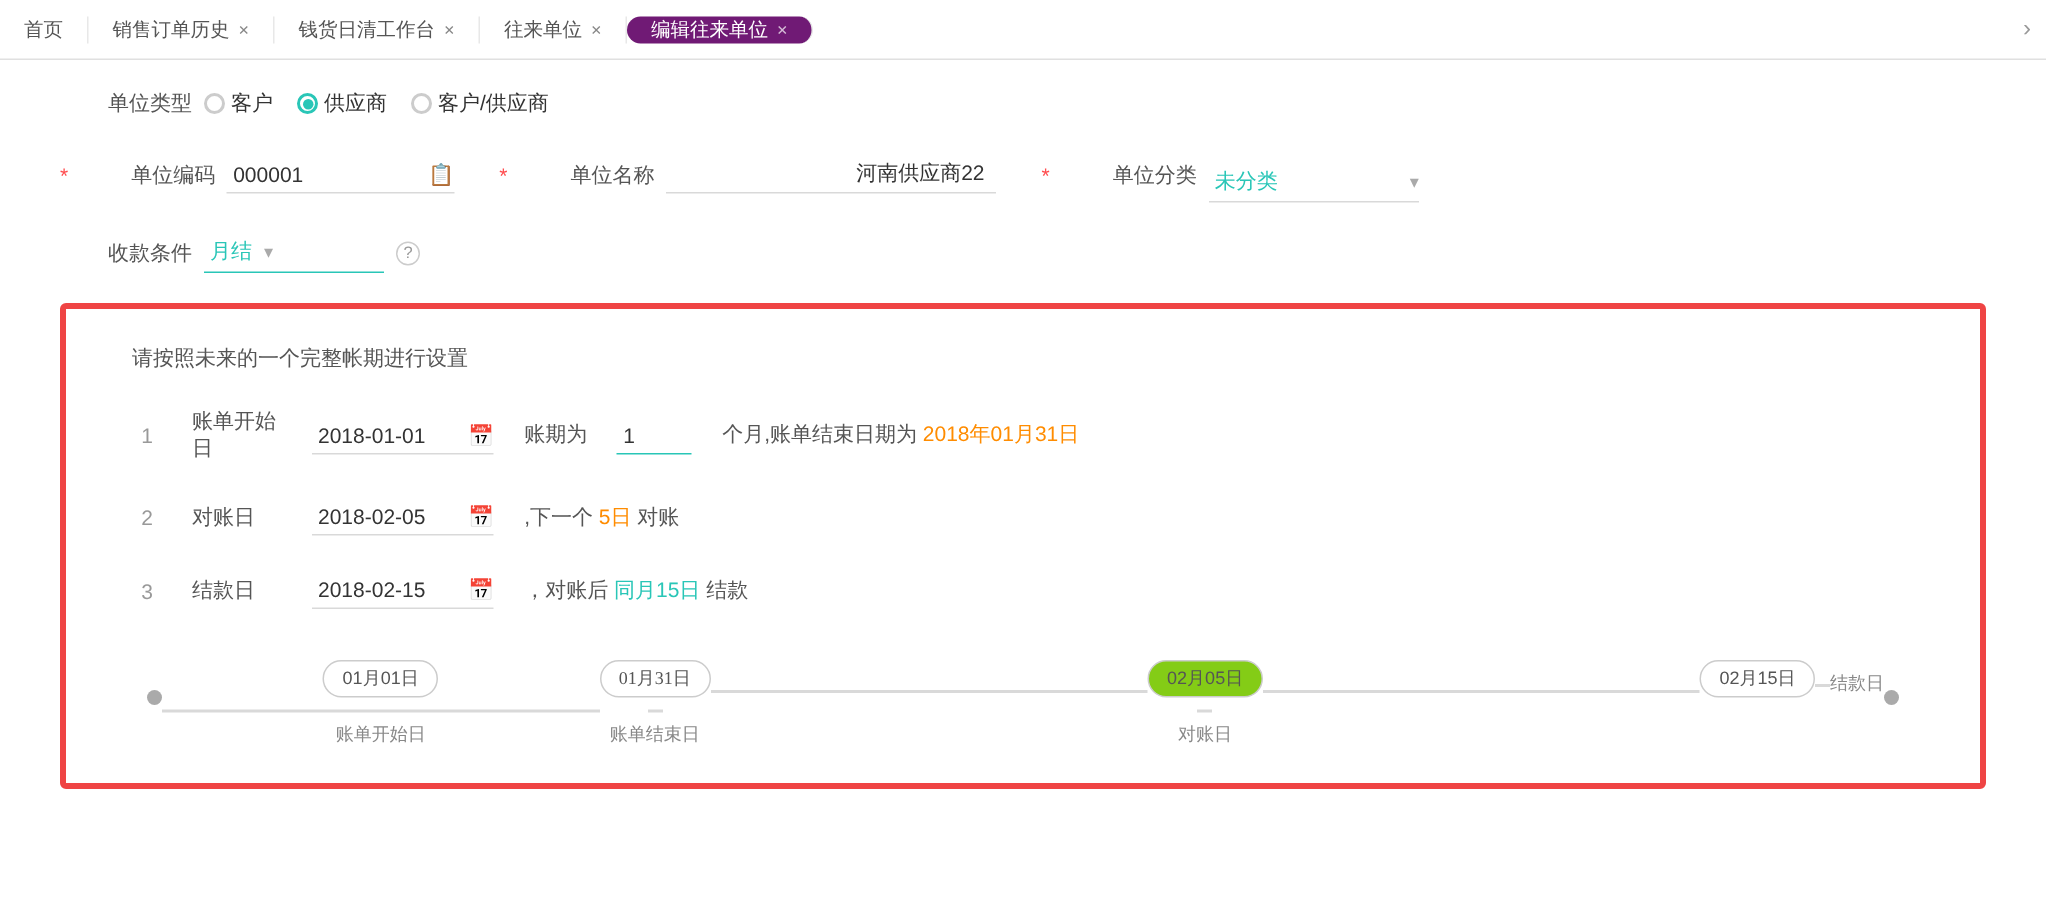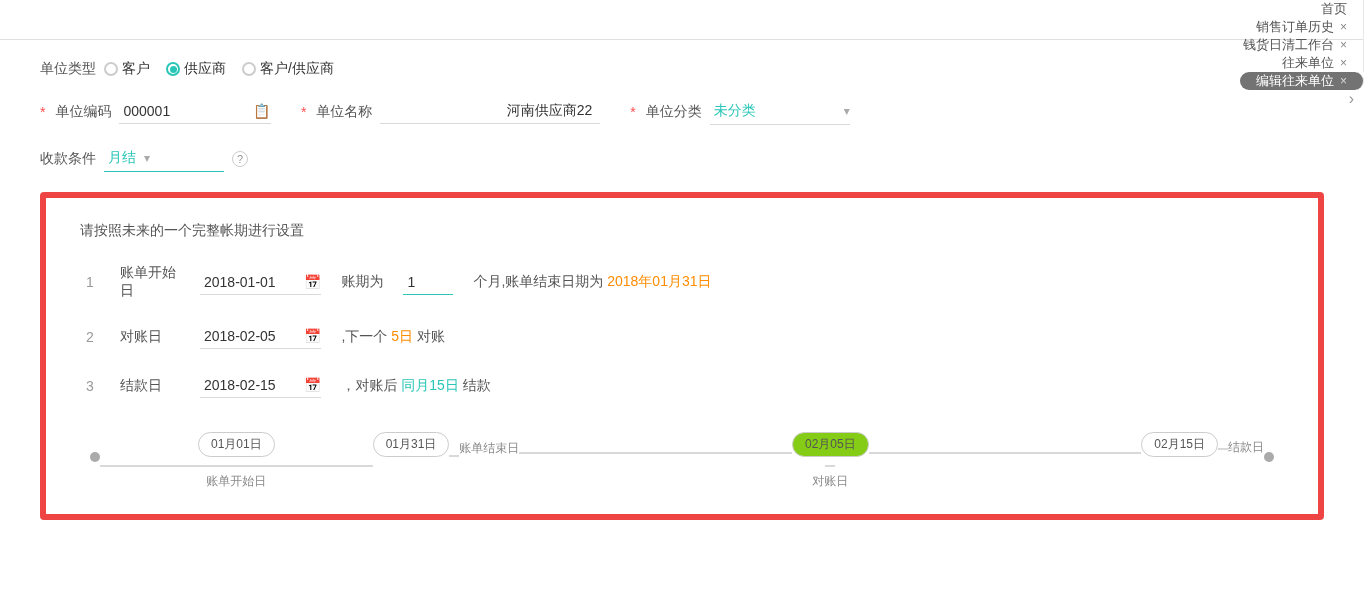--- a/index.html
+++ b/index.html
@@ -1,39 +1,38 @@
 <!DOCTYPE html>
 <html><head>
   <meta charset="utf-8">
   <style>
     * { box-sizing: border-box; margin: 0; padding: 0; }
     body { font-family: 'Microsoft YaHei', Arial, sans-serif; font-size: 14px; background: #f5f5f5; color: #333; }
 
     
     .tab-bar {
       display: flex;
-      align-items: flex-end;
+      align-items: center;
       background: #fff;
       border-bottom: 1px solid #e0e0e0;
       height: 40px;
-      flex-direction: column;
     }
     .tab {
       display: flex;
       align-items: center;
       padding: 0 16px;
       cursor: pointer;
       font-size: 13px;
       color: #555;
       border-right: 1px solid #e8e8e8;
       white-space: nowrap;
       gap: 6px;
     }
     .tab.active {
-      background: #737373;
+      background: #701a75;
       color: #fff;
       border-radius: 13px;
     }
     .tab .close-btn {
       font-size: 12px;
       opacity: 0.7;
       cursor: pointer;
     }
     .tab.active .close-btn { color: #fff; }
     .tab-expand {
@@ -61,20 +60,21 @@
       gap: 30px;
     }
     .form-group {
       display: flex;
       align-items: center;
       gap: 8px;
     }
     .form-label {
       color: #555;
       white-space: nowrap;
+      margin-left: 32px;
     }
     .required-star {
       color: #ff4d4f;
       margin-right: 2px;
     }
     .radio-group {
       display: flex;
       align-items: center;
       gap: 16px;
     }
@@ -138,20 +138,21 @@
       cursor: pointer;
     }
 
     
     .select-wrapper {
       display: flex;
       align-items: center;
       border-bottom: 1px solid #d9d9d9;
       gap: 20px;
       min-width: 140px;
+      margin-top: 10px;
     }
     .select-value {
       flex: 1;
       padding: 4px 4px;
       font-size: 14px;
       color: #29c6b7;
     }
     .select-arrow {
       color: #aaa;
       font-size: 12px;
@@ -182,23 +183,23 @@
       height: 16px;
       border-radius: 50%;
       border: 1px solid #ccc;
       color: #999;
       font-size: 11px;
       cursor: pointer;
     }
 
     
     .period-box {
-      border: 6px solid #ef4444;
+      border: 4px solid #ef4444;
       border-radius: 4px;
-      padding: 24px 34px;
+      padding: 24px 44px;
       margin-bottom: 20px;
     }
     .period-title {
       font-size: 14px;
       color: #555;
       margin-bottom: 24px;
     }
 
     .period-row {
       display: flex;
@@ -401,21 +402,21 @@
       </div>
 
       <div style="flex:1;display:flex;flex-direction:column;align-items:center;">
         <div style="border:1px solid #ccc;border-radius:14px;padding:3px 12px;font-size:12px;color:#555;background:#fff;white-space:nowrap;">
           <span>01月01日</span>
         </div>
         <div style="width:100%;height:2px;background:#d9d9d9;margin-top:8px;"></div>
         <div style="font-size:12px;color:#888;margin-top:6px;">账单开始日</div>
       </div>
 
-      <div style="display:flex;flex-direction:row;align-items:flex-end;gap:0;">
+      <div style="display:flex;flex-direction:column;align-items:center;gap:0;font-family:Liberation Serif, serif;">
         <div style="border:1px solid #ccc;border-radius:14px;padding:3px 12px;font-size:12px;color:#555;background:#fff;white-space:nowrap;">
           <span>01月31日</span>
         </div>
         <div style="width:10px;height:2px;background:#d9d9d9;margin-top:8px;"></div>
         <div style="font-size:12px;color:#888;margin-top:6px;">账单结束日</div>
       </div>
 
       <div style="flex:1;display:flex;flex-direction:column;align-items:center;">
         <div style="width:100%;height:2px;background:#d9d9d9;margin-top:20px;"></div>
       </div>

